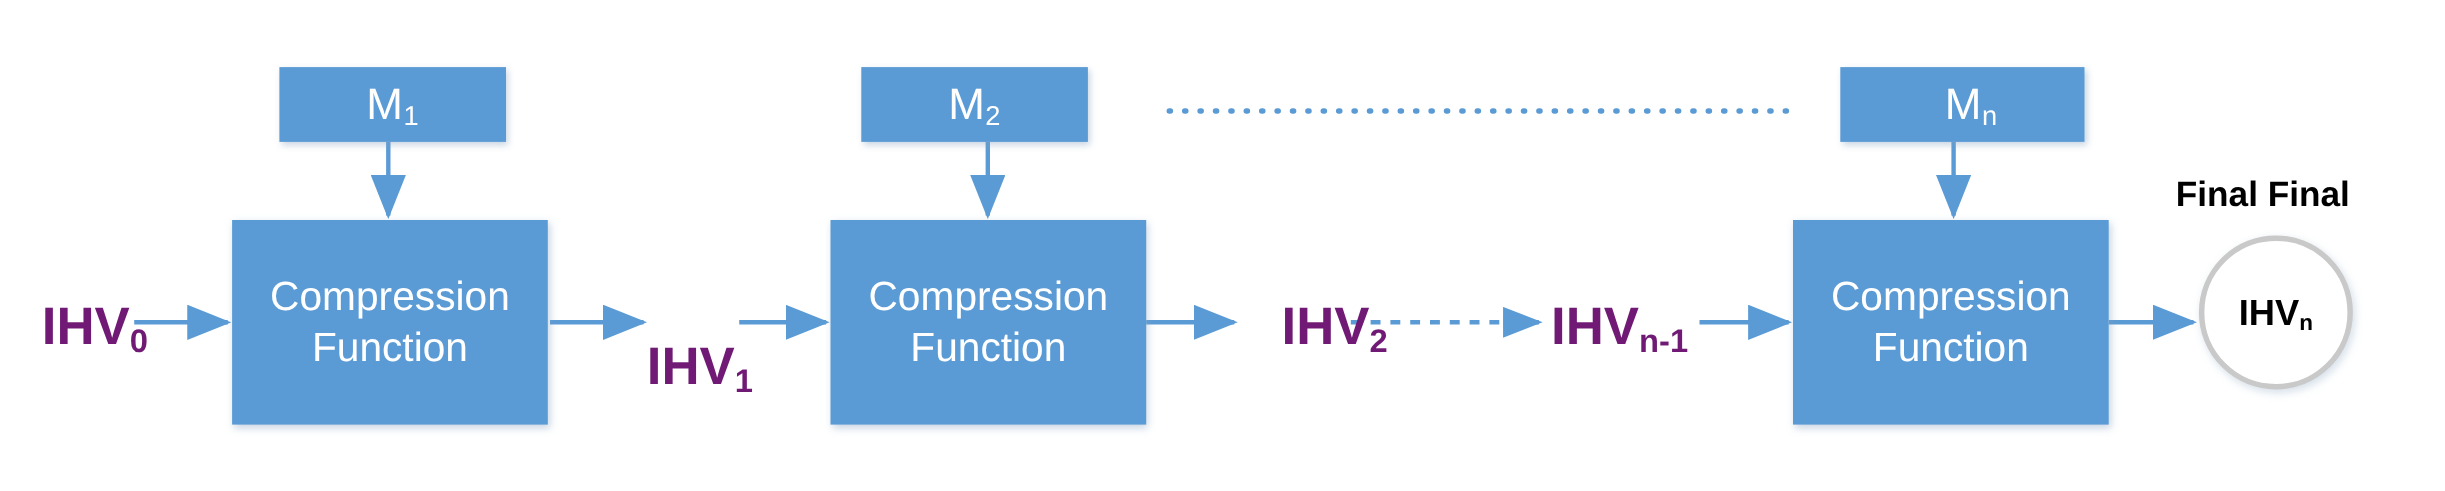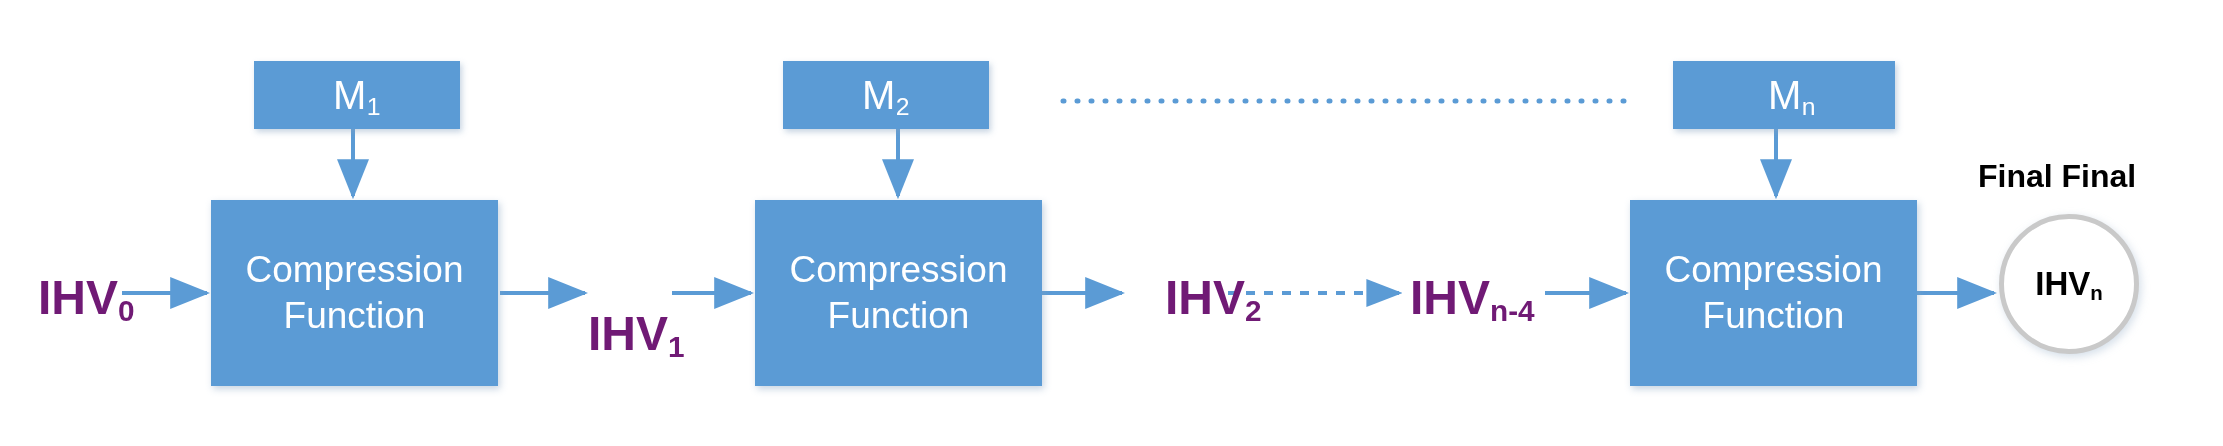--- a/index.html
+++ b/index.html
@@ -169,21 +169,21 @@
 
   <div class="ihv-label" style="left:588px; top:274px;margin-top:36px;">
     <span>IHV</span><sub>1</sub>
   </div>
 
   <div class="ihv-label" style="left:1127px; top:274px;margin-left:38px;">
     <span>IHV</span><sub>2</sub>
   </div>
 
   <div class="ihv-label" style="left:1410px; top:274px;">
-    <span>IHV</span><sub>n-4</sub>
+    <span>IHV</span><sub>n-1</sub>
   </div>
 
   <div class="final-hash-label" style="left:1978px; top:160px;">Final Final</div>
 
   <div class="final-circle" style="left:1999px; top:214px; width:140px; height:140px;">
     <span><span>IHV</span><sub>n</sub></span>
   </div>
 
 </div>
 

